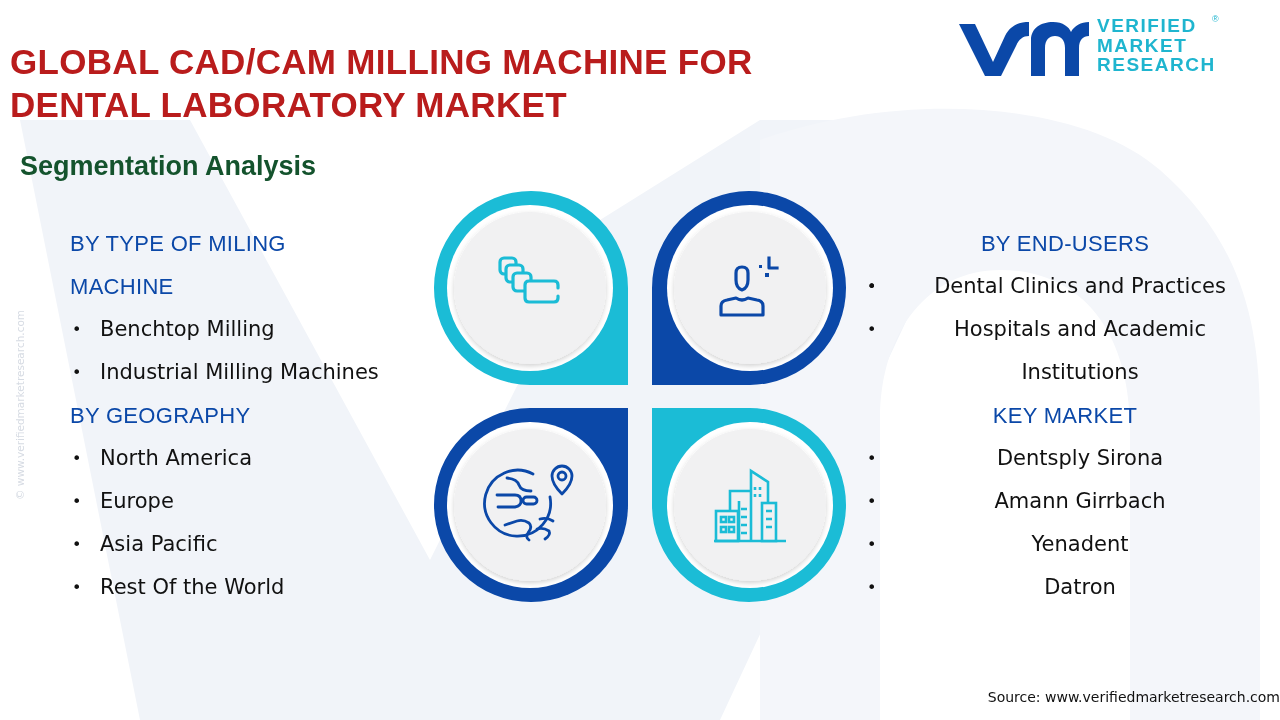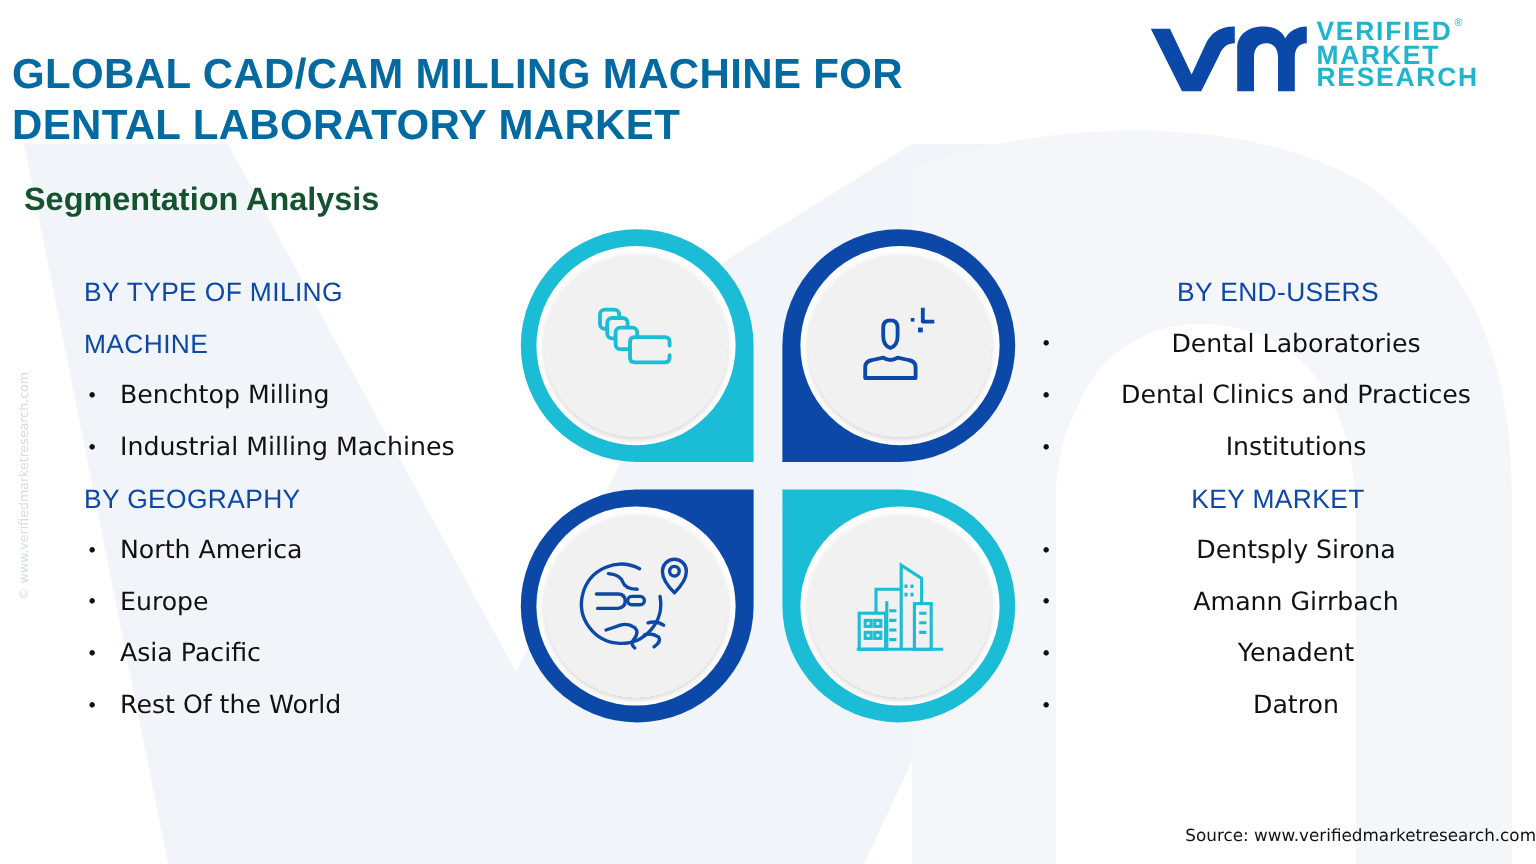--- a/index.html
+++ b/index.html
@@ -1,22 +1,22 @@
 <!DOCTYPE html>
 <html><head>
 <meta charset="utf-8">
 <style>
   html,body{margin:0;padding:0;}
   body{width:1280px;height:720px;position:relative;overflow:hidden;background:#ffffff;font-family:"DejaVu Sans","Liberation Sans",sans-serif;}
   .bg-mark{position:absolute;left:0;top:0;width:1280px;height:720px;z-index:0;}
-  .title{position:absolute;left:10px;top:40px;margin:0;color:#0369a1;font-family:"Liberation Sans",sans-serif;font-weight:700;font-size:35px;line-height:43px;letter-spacing:0.3px;z-index:2;}
+  .title{position:absolute;left:10px;top:40px;margin:0;color:#b91c1c;font-family:"Liberation Sans",sans-serif;font-weight:700;font-size:35px;line-height:43px;letter-spacing:0.3px;z-index:2;}
   .subtitle{position:absolute;left:20px;top:150px;margin:0;color:#14532d;font-family:"Liberation Sans",sans-serif;font-weight:700;font-size:27px;line-height:32px;z-index:2;}
   .logo{position:absolute;left:955px;top:16px;width:270px;height:64px;z-index:2;}
   .logo-mark{position:absolute;left:0;top:2px;}
-  .logo-text{position:absolute;left:142px;top:0;color:#1FB5CF;font-family:"Liberation Sans",sans-serif;font-weight:700;font-size:22px;line-height:19px;letter-spacing:1.5px;}
+  .logo-text{position:absolute;left:142px;top:0;color:#1FB5CF;font-family:"Liberation Sans",sans-serif;font-weight:700;font-size:19px;line-height:19px;letter-spacing:1.5px;}
   .logo-text div{height:19.5px;}
   .reg{position:absolute;left:257px;top:-2px;font-size:9px;color:#1FB5CF;font-family:"Liberation Sans",sans-serif;}
   .watermark{position:absolute;left:14px;top:500px;transform-origin:0 0;transform:rotate(-90deg);color:#d6dbe3;font-size:10.5px;white-space:nowrap;z-index:1;font-family:"DejaVu Sans",sans-serif;}
   .col{position:absolute;z-index:2;}
   .col-left{left:70px;top:222px;width:370px;}
   .col-right{left:865px;top:222px;width:400px;text-align:center;}
   .heading{color:#0B48A8;font-family:"Liberation Sans",sans-serif;font-weight:400;font-size:22px;line-height:43px;letter-spacing:0.3px;}
   .items{list-style:none;margin:0;padding:0;}
   .items li{position:relative;padding-left:30px;color:#111;font-size:21px;line-height:43px;font-family:"DejaVu Sans",sans-serif;}
   .items li .bullet{position:absolute;left:2px;top:0;font-size:16px;}
@@ -137,23 +137,23 @@
       <rect x="337" y="318" width="14" height="38" fill="#F1F1F2"></rect>
       <path d="M316 324 L322 324 M316 332 L322 332 M316 340 L322 340 M316 348 L322 348"></path>
       <path d="M341 326 L347 326 M341 334 L347 334 M341 342 L347 342"></path>
     </g>
   </g>
 </svg>
 
 <div class="col col-right">
   <div class="heading">BY END-USERS</div>
   <ul class="items">
-    <li><span class="bullet">•</span><span>Dental Laboratories</span></li>
+    <li><span class="bullet">•</span></li>
     <li><span class="bullet">•</span><span>Dental Clinics and Practices</span></li>
-    <li><span class="bullet">•</span></li>
+    <li><span class="bullet">•</span><span>Hospitals and Academic</span></li>
     <li><span>Institutions</span></li>
   </ul>
   <div class="heading">KEY MARKET</div>
   <ul class="items">
     <li><span class="bullet">•</span><span>Dentsply Sirona</span></li>
     <li><span class="bullet">•</span><span>Amann Girrbach</span></li>
     <li><span class="bullet">•</span><span>Yenadent</span></li>
     <li><span class="bullet">•</span><span>Datron</span></li>
   </ul>
 </div>

